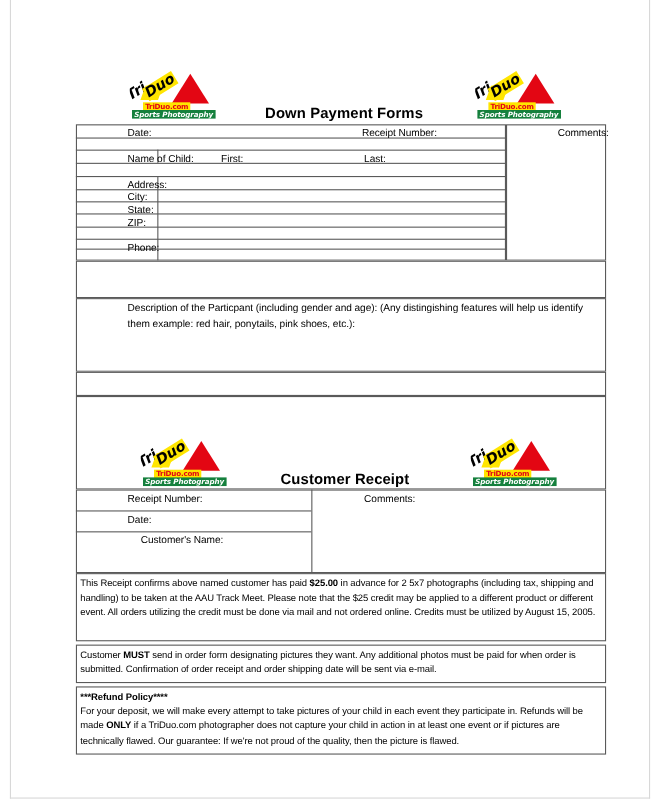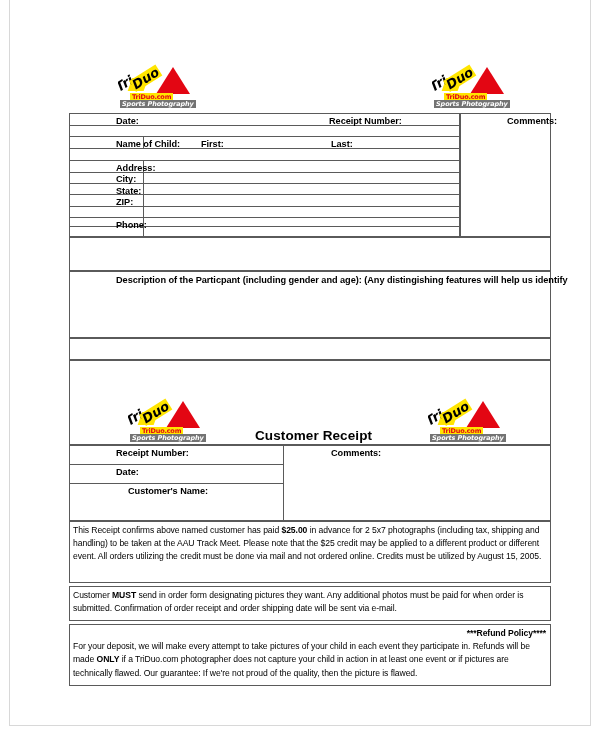--- a/index.html
+++ b/index.html
@@ -93,21 +93,21 @@
   }
   .logo .tagline {
     position: absolute;
     left: 2px;
     top: 36px;
     font-size: 6.5px;
     font-weight: bold;
     font-style: italic;
     font-family: "DejaVu Sans", sans-serif;
     color: #ffffff;
-    background: #737373;
+    background: #15803d;
     padding: 0 2px;
     letter-spacing: -0.1px;
     white-space: nowrap;
   }
 
   
   .doc-title {
     position: absolute;
     font-family: "Liberation Sans", sans-serif;
     font-size: 13.5px;
@@ -120,21 +120,21 @@
   
   .box {
     position: absolute;
     box-sizing: border-box;
     border: 1px solid #5a5a5a;
     background: #ffffff;
   }
   .cell-label {
     position: absolute;
     font-size: 9.2px;
-    font-weight: bold;
+    font-weight: normal;
     color: #000000;
     font-family: "Liberation Sans", sans-serif;
     white-space: nowrap;
     letter-spacing: -0.05px;
     padding-left: 44px;
   }
   .vline {
     position: absolute;
     width: 1px;
     background: #5a5a5a;
@@ -151,21 +151,20 @@
     color: #000000;
     font-family: "Liberation Sans", sans-serif;
     line-height: 13.2px;
     letter-spacing: -0.07px;
     text-align: left;
   }
   .para b { font-weight: bold; }
   .para-title {
     font-weight: bold;
     display: block;
-    text-align: right;
   }
 </style>
 </head>
 <body>
 
 <div id="page">
 
   <div class="logo" style="left:108px; top:64px;">
     <div class="tri-shade"></div>
     <div class="triangle"></div>
@@ -177,20 +176,21 @@
 
   <div class="logo" style="left:422px; top:64px;">
     <div class="tri-shade"></div>
     <div class="triangle"></div>
     <div class="tri">Tri</div>
     <div class="duo">Duo</div>
     <div class="dotcom">TriDuo.com</div>
     <div class="tagline">Sports Photography</div>
   </div>
 
+  <div class="doc-title" style="left:231px; top:95px;">Down Payment Forms</div>
 
   <div class="box" style="left:59px; top:113px; width:391px; height:124px;"></div>
 
   <div class="box" style="left:450px; top:113px; width:91px; height:124px;"></div>
 
   <div class="hline" style="left:59px; top:125px; width:391px;"></div>
   <div class="hline" style="left:59px; top:136px; width:391px;"></div>
   <div class="hline" style="left:59px; top:148px; width:391px;"></div>
   <div class="hline" style="left:59px; top:160px; width:391px;"></div>
   <div class="hline" style="left:59px; top:172px; width:391px;"></div>
@@ -215,20 +215,21 @@
   <div class="cell-label" style="left:62px; top:174px;">City:</div>
   <div class="cell-label" style="left:62px; top:186px;">State:</div>
   <div class="cell-label" style="left:62px; top:197px;">ZIP:</div>
   <div class="cell-label" style="left:68px; top:209px;margin-top:28px;">E-Mail:</div>
   <div class="cell-label" style="left:62px; top:220px;">Phone:</div>
 
   <div class="box" style="left:59px; top:237px; width:482px; height:34px;"></div>
 
   <div class="box" style="left:59px; top:271px; width:482px; height:67px;"></div>
   <div class="cell-label" style="left:62px; top:275px;">Description of the Particpant (including gender and age):  (Any distingishing features will help us identify</div>
+  <div class="cell-label" style="left:62px; top:289px;">them example:  red hair, ponytails, pink shoes, etc.):</div>
 
   <div class="box" style="left:59px; top:338px; width:482px; height:22px;"></div>
 
   <div class="box" style="left:59px; top:360px; width:482px; height:85px;"></div>
 
   <div class="logo" style="left:118px; top:398px;">
     <div class="tri-shade"></div>
     <div class="triangle"></div>
     <div class="tri">Tri</div>
     <div class="duo">Duo</div>

